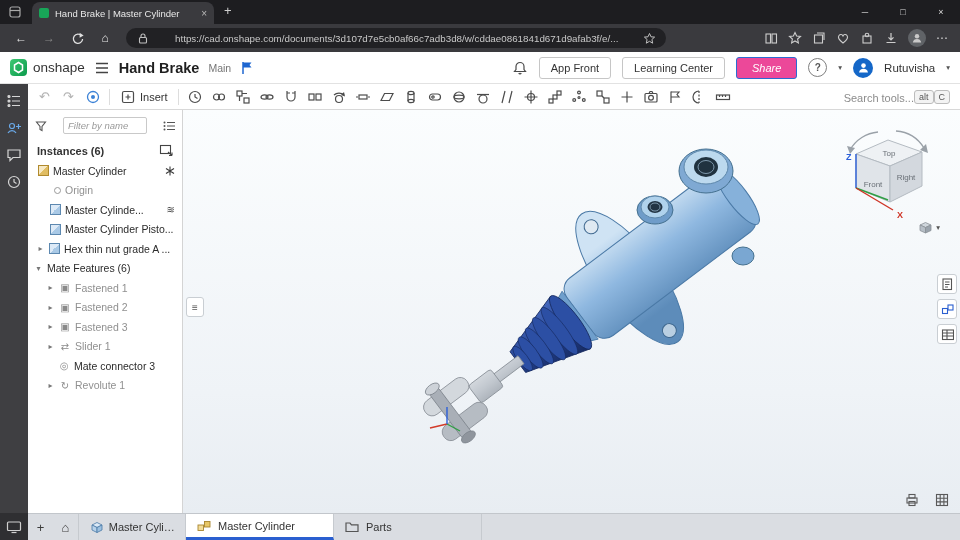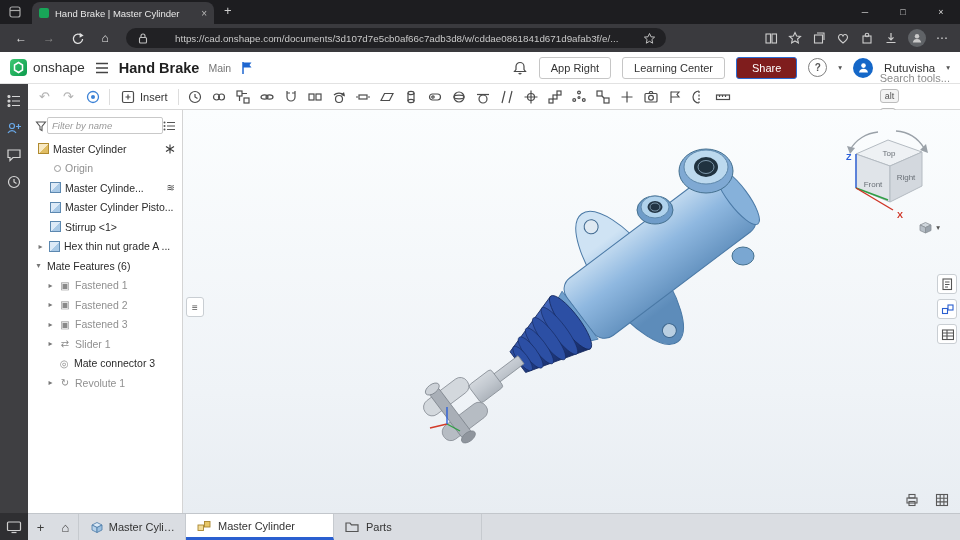--- a/index.html
+++ b/index.html
@@ -32,48 +32,48 @@
   .more-dots{color:#d6d6d6;font-size:12px;}
 
   
   .osheader{position:absolute;left:0;top:52px;width:960px;height:32px;background:#fff;border-bottom:1px solid #e2e2e2;
             display:flex;align-items:center;padding:0 10px;box-sizing:border-box;gap:9px;}
   .logotext{font-size:13.5px;font-weight:normal;color:#333;margin-left:-3px;}
   .doctitle{font-size:14.5px;font-weight:bold;color:#1f1f1f;}
   .wsname{font-size:10.5px;color:#767676;}
   .hdr-right{margin-left:auto;display:flex;align-items:center;gap:11px;}
   .btn{border:1px solid #c6c6c6;border-radius:3px;padding:4px 11px;font-size:11px;color:#333;background:#fff;white-space:nowrap;}
-  .btn-share{background:#7f1d1d;border:1px solid #2a6bd2;border-radius:3px;padding:4px 15px;font-size:11px;color:#fff;}
+  .btn-share{background:#ec4899;border:1px solid #2a6bd2;border-radius:3px;padding:4px 15px;font-size:11px;color:#fff;font-style:italic;}
   .help{width:17px;height:17px;border:1.4px solid #7f7f7f;border-radius:50%;display:flex;align-items:center;
         justify-content:center;font-size:10px;font-weight:bold;color:#555;}
   .caret{font-size:7.5px;color:#555;}
   .os-avatar{width:20px;height:20px;border-radius:50%;background:#1467c8;display:flex;align-items:center;justify-content:center;}
   .username{font-size:11.5px;color:#333;}
 
   
   .ostoolbar{position:absolute;left:28px;top:84px;width:932px;height:26px;background:#fff;border-bottom:1px solid #d8d8d8;
              display:flex;align-items:center;padding:0 5px;box-sizing:border-box;gap:1px;}
   .tb-ic{width:23px;height:22px;display:flex;align-items:center;justify-content:center;flex:none;color:#4c4c4c;font-size:13px;}
   .tb-ic.dis{color:#b3b3b3;}
   .tb-sep{width:1px;height:16px;background:#ddd;margin:0 4px;flex:none;}
   .insert{display:flex;align-items:center;gap:4px;font-size:11px;color:#333;padding:0 5px;flex:none;}
-  .search-tools{margin-left:auto;display:flex;align-items:flex-start;gap:5px;font-size:11px;color:#8c8c8c;padding-right:5px;flex-direction:column;}
+  .search-tools{margin-left:auto;display:flex;align-items:flex-end;font-size:11px;color:#8c8c8c;padding-right:5px;}
   .key{border:1px solid #bcbcbc;border-radius:3px;background:#f3f3f3;color:#555;font-size:9px;padding:1px 4px;}
 
   
   .leftstrip{position:absolute;left:0;top:84px;width:28px;height:429px;background:#3f3f42;
              display:flex;flex-direction:column;align-items:center;padding-top:9px;gap:11px;box-sizing:border-box;}
   .strip-ic{width:16px;height:16px;display:flex;align-items:center;justify-content:center;}
   .corner{position:absolute;left:0;top:513px;width:28px;height:27px;background:#2f2f32;
           display:flex;align-items:center;justify-content:center;}
 
   
   .leftpanel{position:absolute;left:28px;top:110px;width:155px;height:403px;background:#fff;
              border-right:1px solid #d4d4d4;box-sizing:border-box;overflow:hidden;}
-  .filterrow{display:flex;align-items:center;gap:0;padding:7px 6px 5px 7px;}
+  .filterrow{display:flex;align-items:center;gap:16px;padding:7px 6px 5px 7px;}
   .filterinput{flex:1;min-width:0;height:17px;border:1px solid #c9c9c9;border-radius:2px;font-size:9.5px;
                padding:0 4px;font-family:inherit;color:#333;box-sizing:border-box;}
   .filterinput::placeholder{color:#9a9a9a;font-style:italic;}
   .instrow{display:flex;align-items:center;padding:5px 8px 4px 9px;font-size:11px;font-weight:bold;color:#333;}
   .instrow .sp{flex:1;}
   .trow{display:flex;align-items:center;height:19.5px;font-size:10.5px;color:#2b2b2b;gap:4px;padding-right:7px;box-sizing:border-box;}
   .trow.muted .tlabel{color:#909090;}
   .tcaret{width:9px;font-size:8px;color:#777;text-align:center;flex:none;}
   .cube{width:9px;height:9px;border:1px solid #5c88b0;background:linear-gradient(135deg,#ddeaf7 50%,#a9c9e6 50%);flex:none;}
   .cube.asm{border-color:#b08a2e;background:linear-gradient(135deg,#f7e9c4 50%,#e0bd63 50%);}
@@ -202,21 +202,21 @@
     <span class="wsname">Main</span>
     <svg width="14" height="15">
         <path d="M3,2 V14" stroke="#1e66d0" stroke-width="1.5"></path>
         <path d="M3,2.6 H11.5 L9.5,5.1 11.5,7.6 H3 Z" fill="#1e66d0"></path>
       </svg>
     <div class="hdr-right">
       <svg width="16" height="16">
           <path d="M8,2.5 a4,4 0 0 1 4,4 v3 l1.5,2 H2.5 L4,9.5 v-3 a4,4 0 0 1 4,-4 Z" fill="none" stroke="#4a4a4a" stroke-width="1.2"></path>
           <path d="M6.8,13 a1.3,1.3 0 0 0 2.4,0" fill="none" stroke="#4a4a4a" stroke-width="1.2"></path>
         </svg>
-      <span class="btn">App Right</span>
+      <span class="btn">App Front</span>
       <span class="btn">Learning Center</span>
       <span class="btn-share">Share</span>
       <span class="help">?</span>
       <span class="caret">▾</span>
       <span class="os-avatar">
         <svg width="13" height="13">
             <circle cx="6.5" cy="4.6" r="2.3" fill="#fff"></circle>
             <path d="M2,11.5 a4.6,4.6 0 0 1 9,0 Z" fill="#fff"></path>
           </svg>
       </span>
@@ -434,20 +434,28 @@
           <path d="M1.5,2 H10.5 L7,6.5 V10.5 L5,9.5 V6.5 Z" fill="none" stroke="#555" stroke-width="1.1"></path>
         </svg>
       <input class="filterinput" placeholder="Filter by name" style="">
       <svg width="13" height="12">
           <path d="M4,2.5 H12 M4,6 H12 M4,9.5 H12" stroke="#555" stroke-width="1.2"></path>
           <circle cx="1.5" cy="2.5" r="1" fill="#555"></circle>
           <circle cx="1.5" cy="6" r="1" fill="#555"></circle>
           <circle cx="1.5" cy="9.5" r="1" fill="#555"></circle>
         </svg>
     </div>
+    <div class="instrow">
+      <span>Instances (6)</span>
+      <span class="sp"></span>
+      <svg width="15" height="13">
+          <rect x="1.5" y="1.5" width="10" height="8" fill="none" stroke="#444" stroke-width="1.1"></rect>
+          <path d="M9,8 L13,11.5 M13,11.5 h-3 M13,11.5 v-3" stroke="#444" stroke-width="1.1" fill="none"></path>
+        </svg>
+    </div>
 
     <div class="trow" style="padding-left:10px">
       <span class="cube asm"></span>
       <span class="tlabel">Master Cylinder</span>
       <span class="trail">
         <svg width="10" height="10">
             <path d="M5,0.5 V9.5 M1,2.5 L9,7.5 M9,2.5 L1,7.5" stroke="#3a3a3a" stroke-width="1.1"></path>
           </svg>
       </span>
     </div>
@@ -456,24 +464,20 @@
       <span class="tlabel">Origin</span>
     </div>
     <div class="trow" style="padding-left:22px">
       <span class="cube"></span>
       <span class="tlabel">Master Cylinde...</span>
       <span class="trail">≋</span>
     </div>
     <div class="trow" style="padding-left:22px">
       <span class="cube"></span>
       <span class="tlabel">Master Cylinder Pisto...</span>
-    </div>
-    <div class="trow" style="padding-left:22px">
-      <span class="cube"></span>
-      <span class="tlabel">Stirrup &lt;1&gt;</span>
     </div>
     <div class="trow" style="padding-left:8px">
       <span class="tcaret">▸</span>
       <span class="cube"></span>
       <span class="tlabel">Hex thin nut grade A ...</span>
     </div>
     <div class="trow" style="padding-left:6px">
       <span class="tcaret">▾</span>
       <span class="tlabel">Mate Features (6)</span>
     </div>

